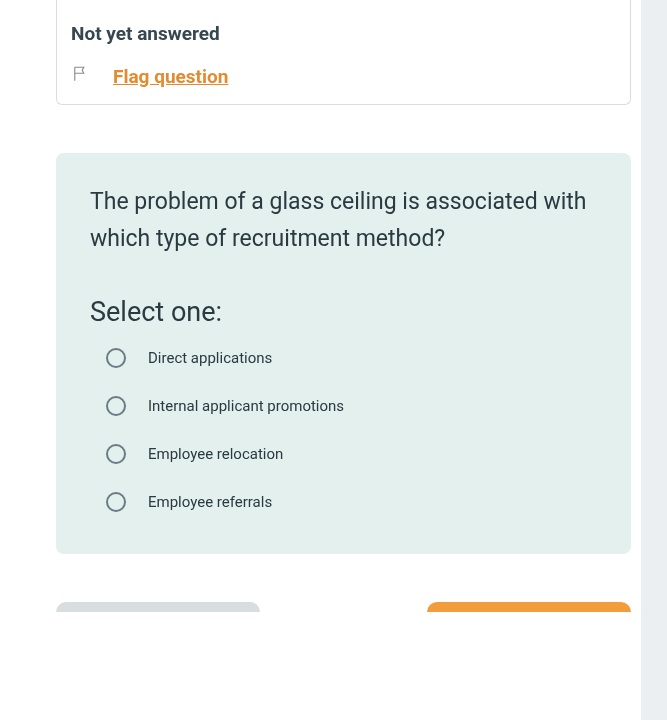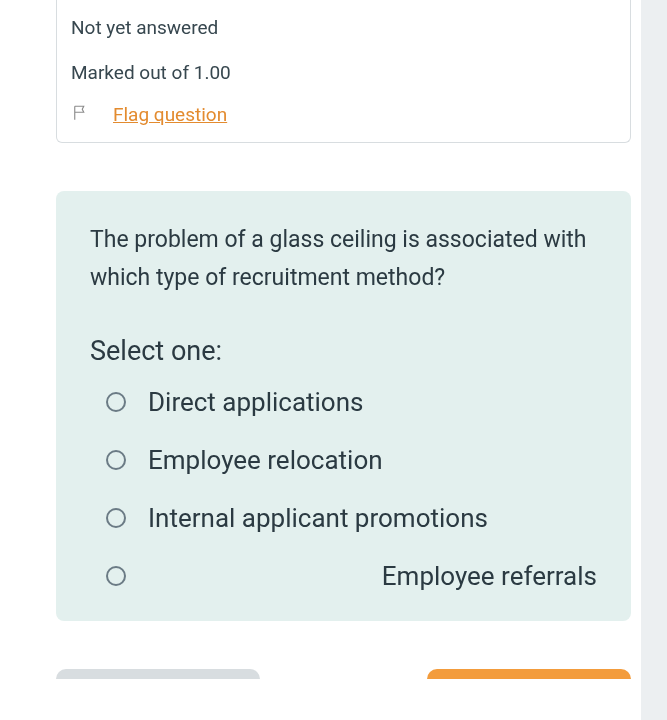--- a/index.html
+++ b/index.html
@@ -24,22 +24,23 @@
       background: #eceff1;
     }
     .container {
       padding: 0 0 0 0;
     }
     .info-box {
       margin: 0 36px 0 56px;
       border: 1px solid #d8dde0;
       border-top: none;
       border-radius: 0 0 6px 6px;
-      padding: 6px 14px 16px 14px;
+      padding: 12px 14px 16px 14px;
       background: #fff;
+      font-weight: bold;
     }
     .info-line {
       font-size: 19px;
       color: #37474f;
       line-height: 1.5;
       padding: 8px 0;
     }
     .flag-line {
       display: flex;
       align-items: center;
@@ -56,21 +57,21 @@
     .flag-link {
       color: #e38b2f;
       text-decoration: underline;
       font-size: 19px;
       cursor: pointer;
     }
     .question-box {
       margin: 48px 36px 0 56px;
       background: #e3f0ee;
       border-radius: 8px;
-      padding: 30px 34px 30px 34px;
+      padding: 30px 34px 42px 34px;
     }
     .question-text {
       font-size: 23px;
       color: #2b3a42;
       line-height: 1.65;
       margin-bottom: 38px;
     }
     .select-prompt {
       font-size: 27px;
       color: #2b3a42;
@@ -81,31 +82,30 @@
     }
     .option-row {
       display: flex;
       align-items: center;
       gap: 22px;
       margin-bottom: 28px;
       cursor: pointer;
     }
     .option-row:last-child {
       margin-bottom: 0;
-      justify-content: space-between;
     }
     .radio-circle {
       width: 20px;
       height: 20px;
       border: 2px solid #6b7b85;
       border-radius: 50%;
       flex-shrink: 0;
     }
     .option-label {
-      font-size: 26px;
+      font-size: 15px;
       color: #2b3a42;
     }
     .bottom-buttons {
       margin: 48px 36px 0 56px;
       display: flex;
       justify-content: space-between;
     }
     .btn-gray {
       width: 204px;
       height: 10px;
@@ -121,46 +121,45 @@
   </style>
 </head>
 <body>
 
 <div class="right-border"></div>
 
 <div class="container">
 
   <div class="info-box">
     <div class="info-line">Not yet answered</div>
-    <div class="info-line">Marked out of 1.00</div>
     <div class="flag-line">
       <span class="flag-icon">
         <svg viewBox="0 0 24 24">
             <path d="M5 3v18M5 3h12l-2 4 2 4H5"></path>
           </svg>
       </span>
       <span class="flag-link">Flag question</span>
     </div>
   </div>
 
   <div class="question-box">
     <div class="question-text">The problem of a glass ceiling is associated with which type of recruitment method?</div>
     <div class="select-prompt">Select one:</div>
     <div class="options">
       <div class="option-row">
         <span class="radio-circle"></span>
         <span class="option-label">Direct applications</span>
       </div>
       <div class="option-row">
         <span class="radio-circle"></span>
-        <span class="option-label">Employee relocation</span>
+        <span class="option-label">Internal applicant promotions</span>
       </div>
       <div class="option-row">
         <span class="radio-circle"></span>
-        <span class="option-label">Internal applicant promotions</span>
+        <span class="option-label">Employee relocation</span>
       </div>
       <div class="option-row">
         <span class="radio-circle"></span>
         <span class="option-label">Employee referrals</span>
       </div>
     </div>
   </div>
 
   <div class="bottom-buttons">
     <div class="btn-gray"></div>

